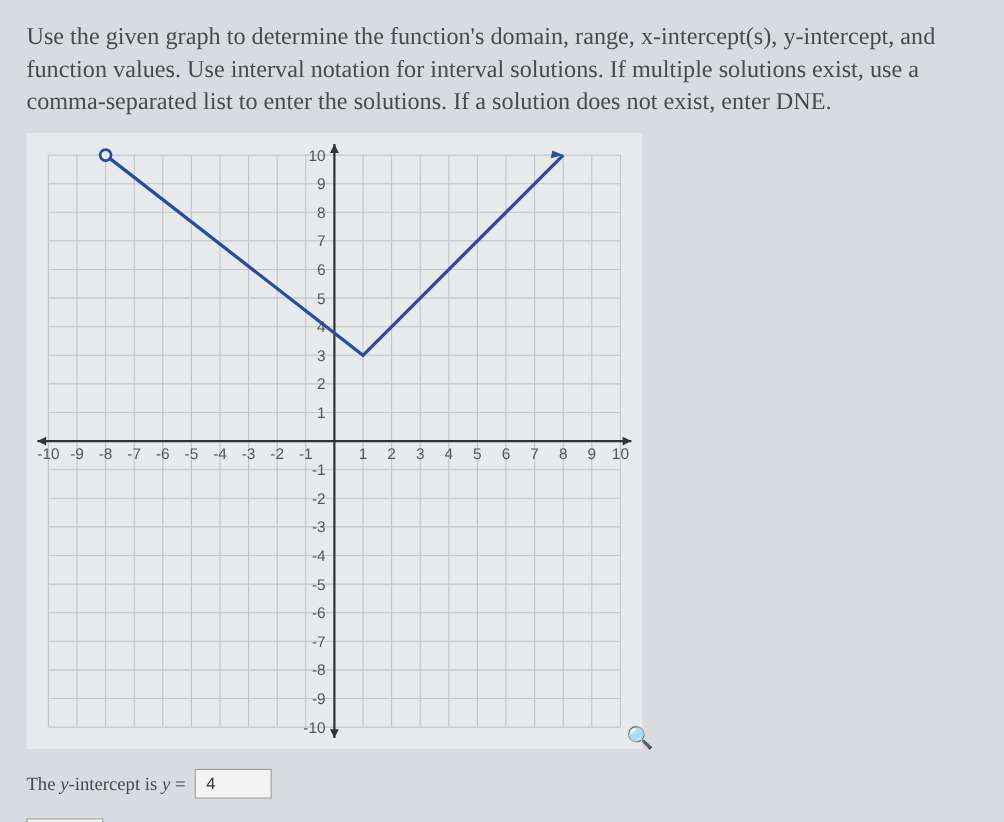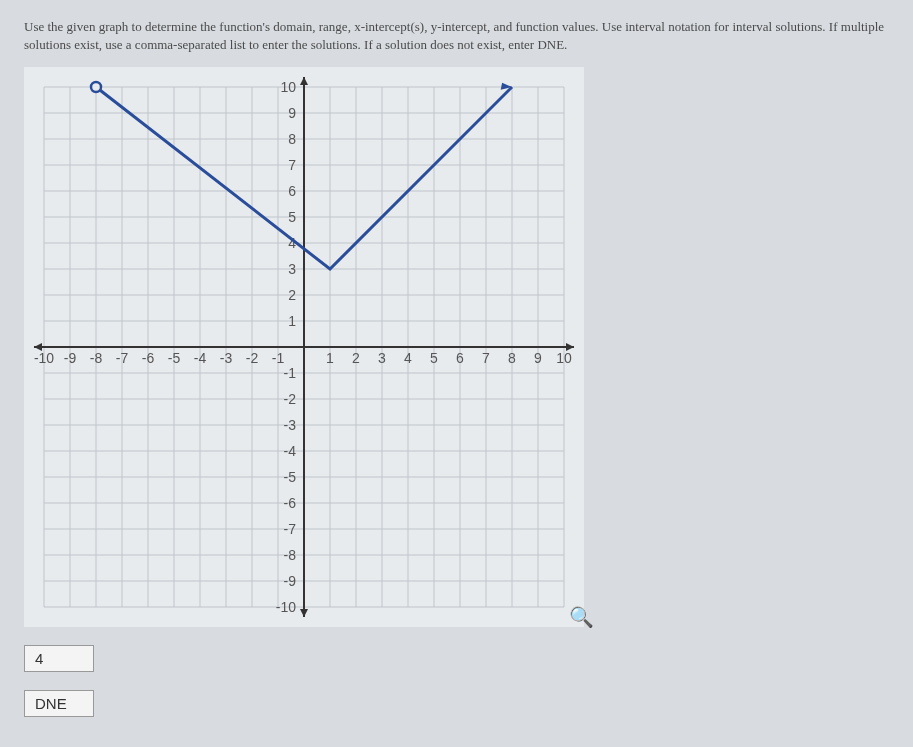--- a/index.html
+++ b/index.html
@@ -5,21 +5,21 @@
     * { box-sizing: border-box; margin: 0; padding: 0; }
     body {
       font-family: Georgia, 'Times New Roman', serif;
       background: #d8dce0;
       padding: 18px 24px;
       color: #3a3a3a;
       width: 913px;
       position: relative;
     }
     .instructions {
-      font-size: 13px;
+      font-size: 22px;
       line-height: 1.35;
       margin-bottom: 14px;
       color: #4a4a4a;
     }
     .chart-wrap {
       position: relative;
       width: 560px;
       height: 560px;
       margin-bottom: 10px;
     }
@@ -163,18 +163,21 @@
     <polyline points="72,20 306,202 488,20" fill="none" stroke="#2a4d9b" stroke-width="3"></polyline>
 
     <circle cx="72" cy="20" r="5" fill="#e8ebee" stroke="#2a4d9b" stroke-width="2.5"></circle>
 
     <polygon points="488,20 478,24 482,30" fill="#2a4d9b" transform="rotate(45 488 20)"></polygon>
   </svg>
   <span class="magnify">🔍</span>
 </div>
 
 <div class="answer-row">
+  <span class="answer-label">
+    <span>The </span><span class="mathvar">y</span><span>-intercept is </span><span class="mathvar">y</span> =
+  </span>
   <span class="answer-box">4</span>
 </div>
 
 <div class="answer-row">
   <span class="answer-box">DNE</span>
 </div>
 
 </body></html>

